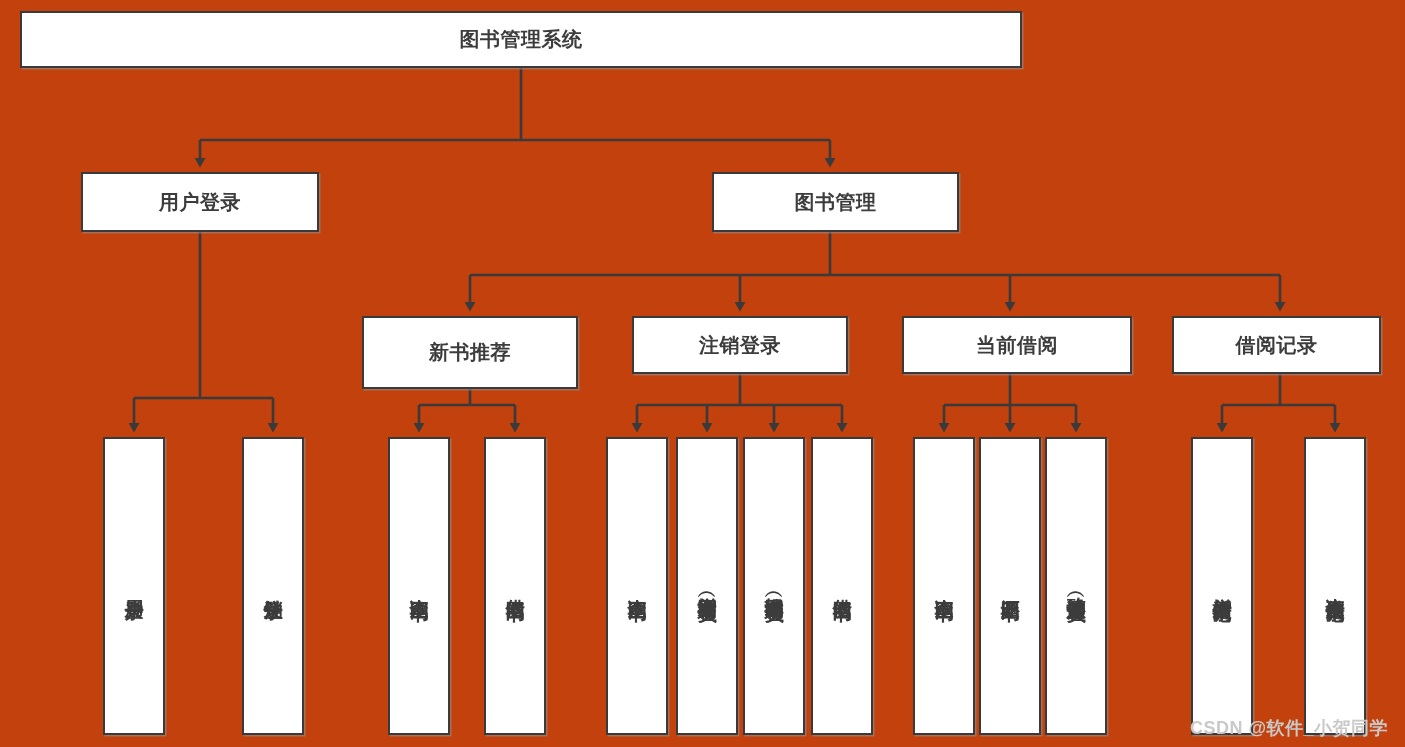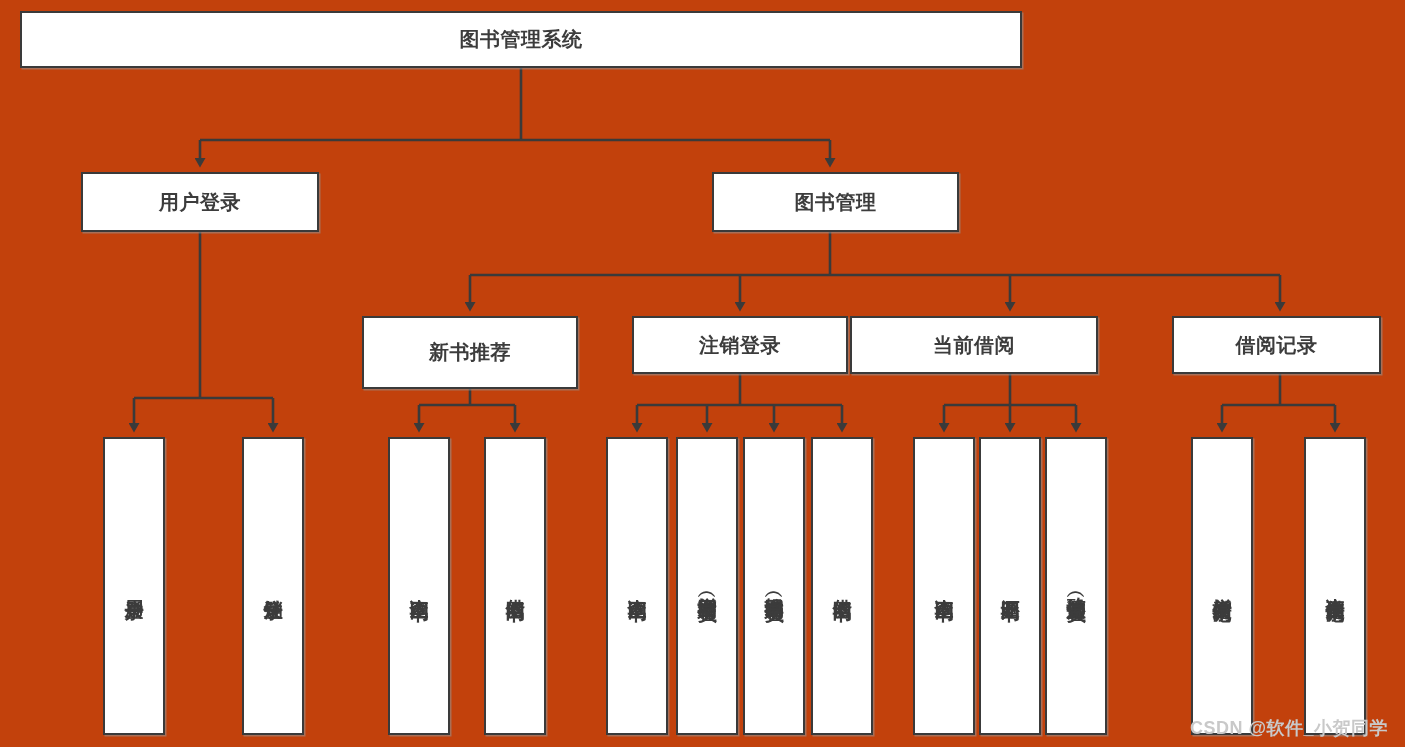--- a/index.html
+++ b/index.html
@@ -132,21 +132,21 @@
   <div class="node" style="left:712px; top:172px; width:247px; height:60px;">
     <span class="label">图书管理</span>
   </div>
 
   <div class="node" style="left:362px; top:316px; width:216px; height:73px;">
     <span class="label">新书推荐</span>
   </div>
   <div class="node" style="left:632px; top:316px; width:216px; height:58px;">
     <span class="label">注销登录</span>
   </div>
-  <div class="node" style="left:850px; top:316px; width:248px; height:58px;">
+  <div class="node" style="left:902px; top:316px; width:230px; height:58px;">
     <span class="label">当前借阅</span>
   </div>
   <div class="node" style="left:1172px; top:316px; width:209px; height:58px;">
     <span class="label">借阅记录</span>
   </div>
 
   <div class="node vert" style="left:103px; top:437px; width:62px; height:298px;">
     <span class="label">用户登录</span>
   </div>
   <div class="node vert" style="left:242px; top:437px; width:62px; height:298px;">

